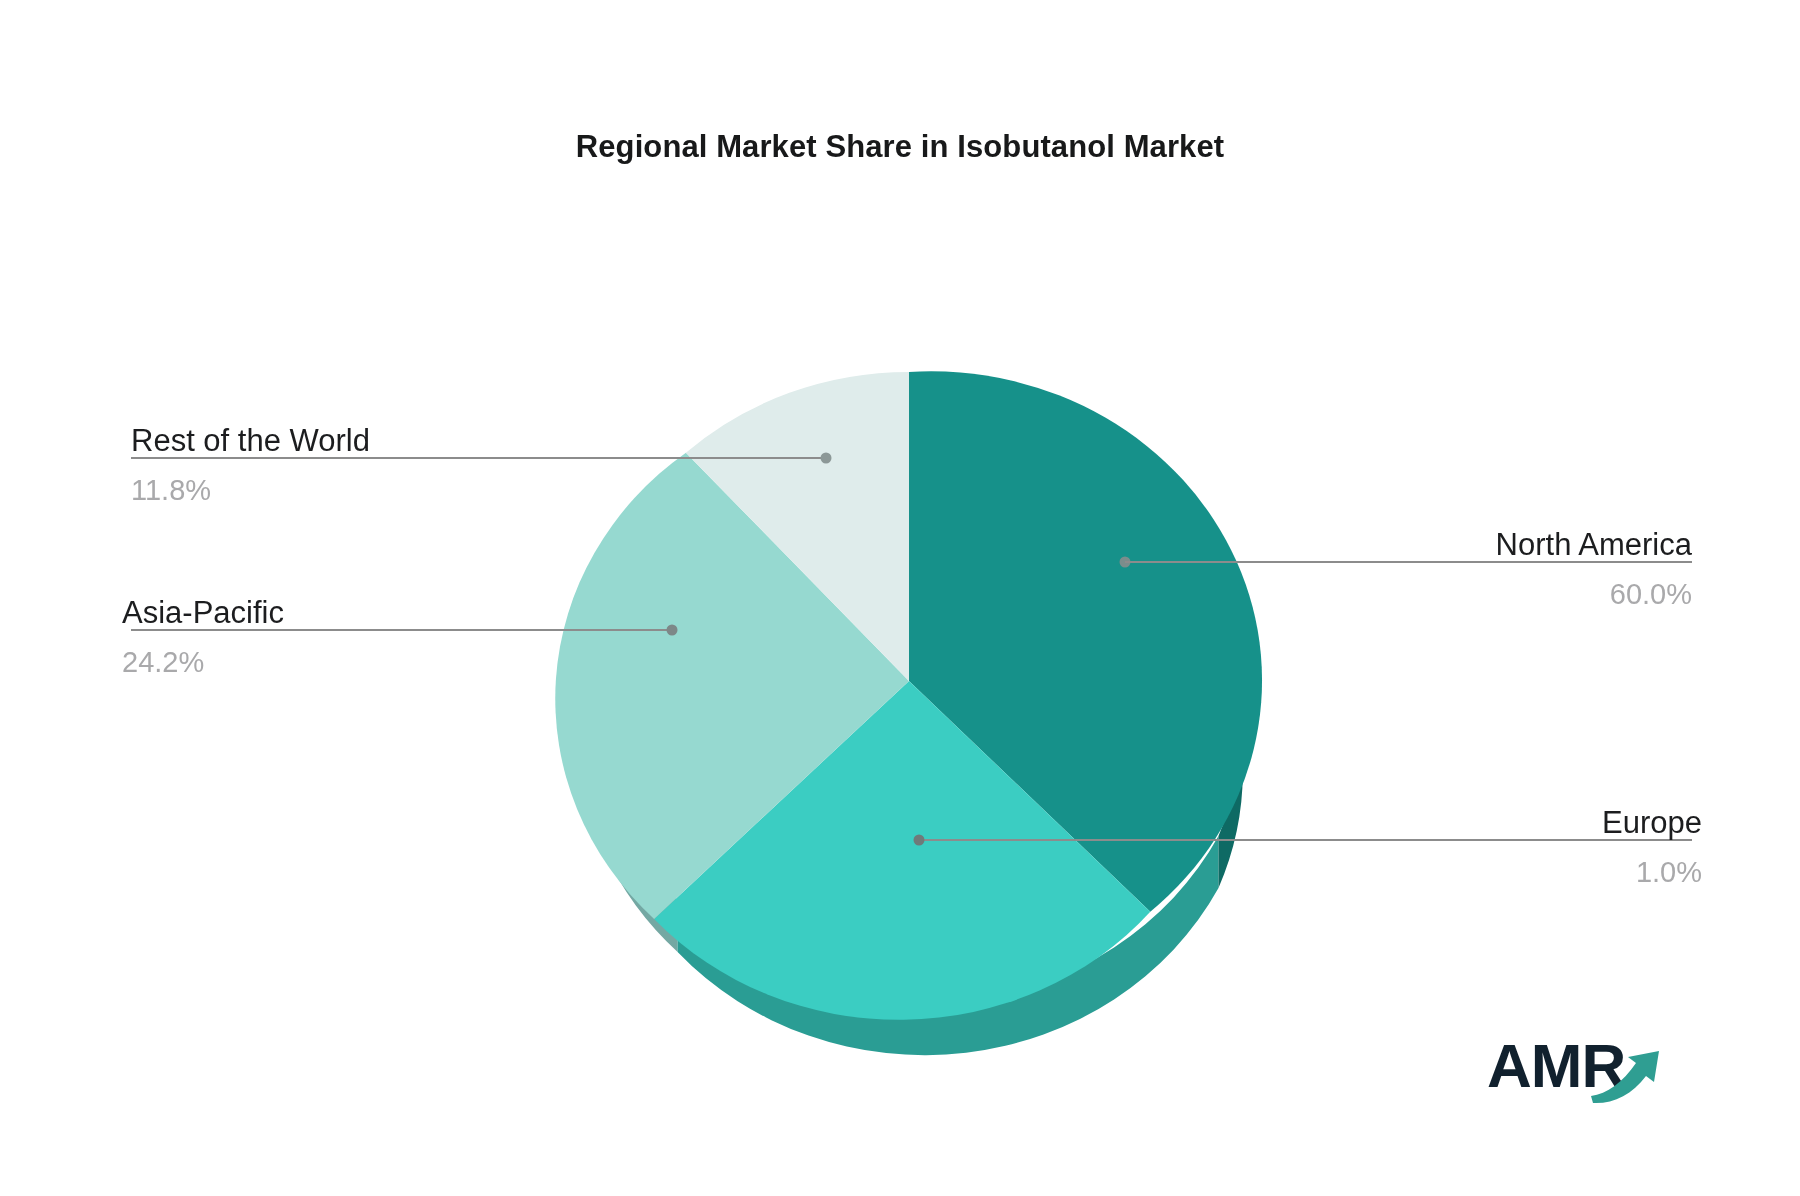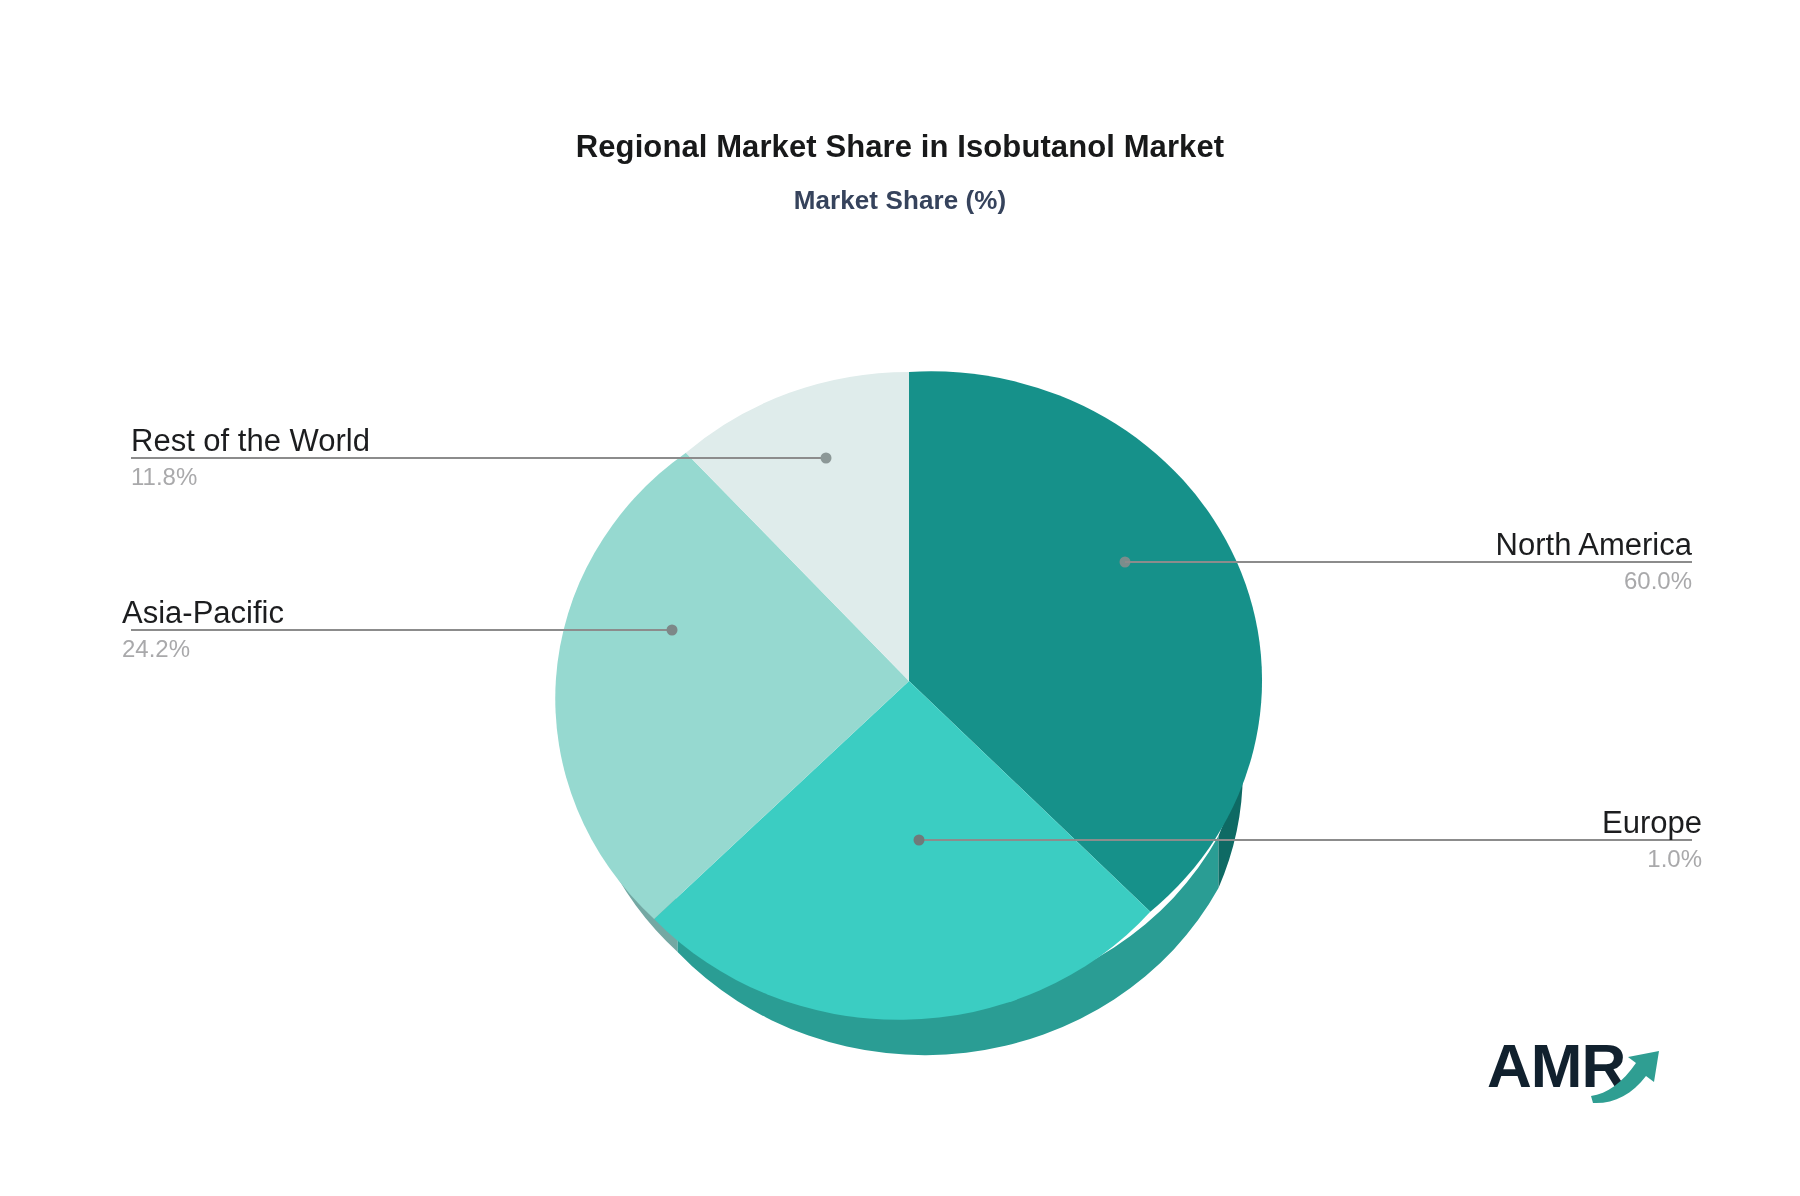--- a/index.html
+++ b/index.html
@@ -56,24 +56,24 @@
   .callout {
     position: absolute;
     line-height: 1.0;
   }
   .callout .cat {
     font-size: 31px;
     color: #1c1d1f;
     white-space: nowrap;
   }
   .callout .val {
-    font-size: 24px;
+    font-size: 29px;
     color: #a9a9ab;
     white-space: nowrap;
-    margin-top: 9px;
+    margin-top: 20px;
   }
   .callout.left { text-align: left; }
   .callout.right { text-align: right; }
 
   .amr-logo {
     position: absolute;
     left: 1487px;
     top: 1032px;
     width: 180px;
     height: 72px;
@@ -86,21 +86,20 @@
     letter-spacing: -1px;
   }
 </style>
 </head>
 <body>
 
 <div id="chart-root">
 
   <div class="titles">
     <div class="chart-title">Regional Market Share in Isobutanol Market</div>
-    <div class="chart-subtitle">Market Share (%)</div>
   </div>
 
   <svg class="pie-svg" viewBox="0 0 1800 1196">
 
     <g>
 
       <path fill="#74a8a3" d="M 578.0 681.0
                A 331 309 0 0 0 677.6 900.0
                L 677.6 952.0
                A 331 309 0 0 1 578.0 733.0

